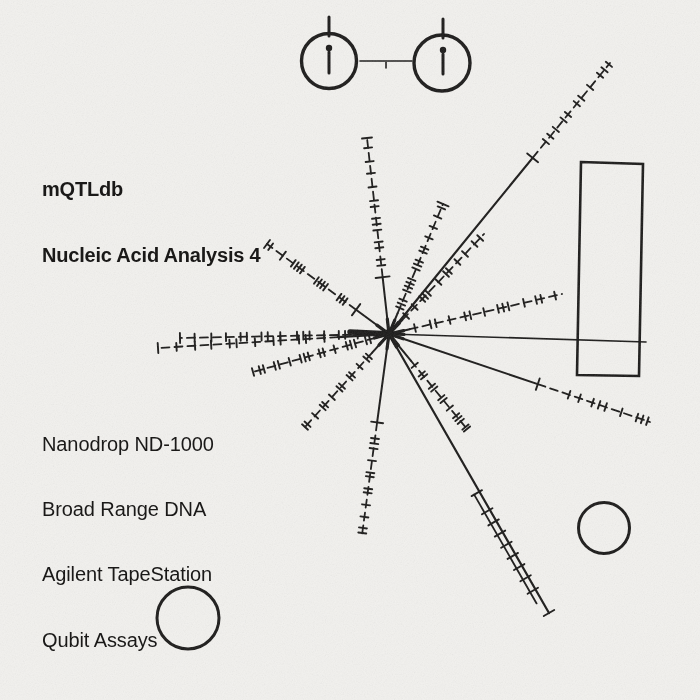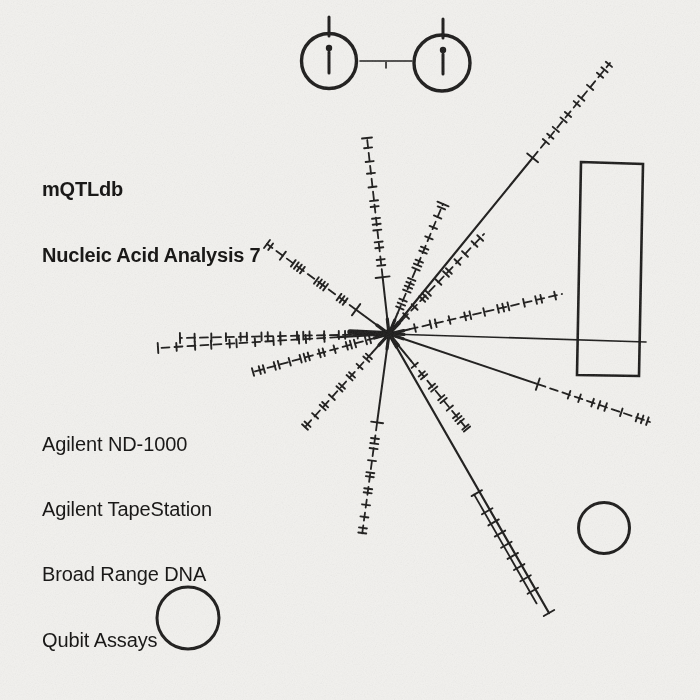--- a/index.html
+++ b/index.html
@@ -307,24 +307,24 @@
         </g>
         <path d="M581,162L643,164L639,376L577,375Z" fill="none" stroke="#1a1918" stroke-width="2.6"></path>
         <circle cx="604" cy="528" r="25.5" fill="none" stroke="#1a1918" stroke-width="3"></circle>
         <circle cx="188" cy="618" r="31" fill="none" stroke="#1a1918" stroke-width="3"></circle>
       </g>
       <rect id="grain-rect" width="700" height="700" filter="url(#grain)" opacity="0.13"></rect>
   </svg>
 
   <div class="text-block title-block" style="color: rgb(26, 25, 24);">
     <div>mQTLdb</div>
-    <div>Nucleic Acid Analysis 7</div>
+    <div>Nucleic Acid Analysis 4</div>
   </div>
 
   <div class="text-block info-block" style="color: rgb(26, 25, 24);">
-    <div>Agilent ND-1000</div>
+    <div>Nanodrop ND-1000</div>
+    <div>Broad Range DNA</div>
     <div>Agilent TapeStation</div>
-    <div>Broad Range DNA</div>
     <div>Qubit Assays</div>
     
   </div>
 
 </div>
 
 </body></html>

